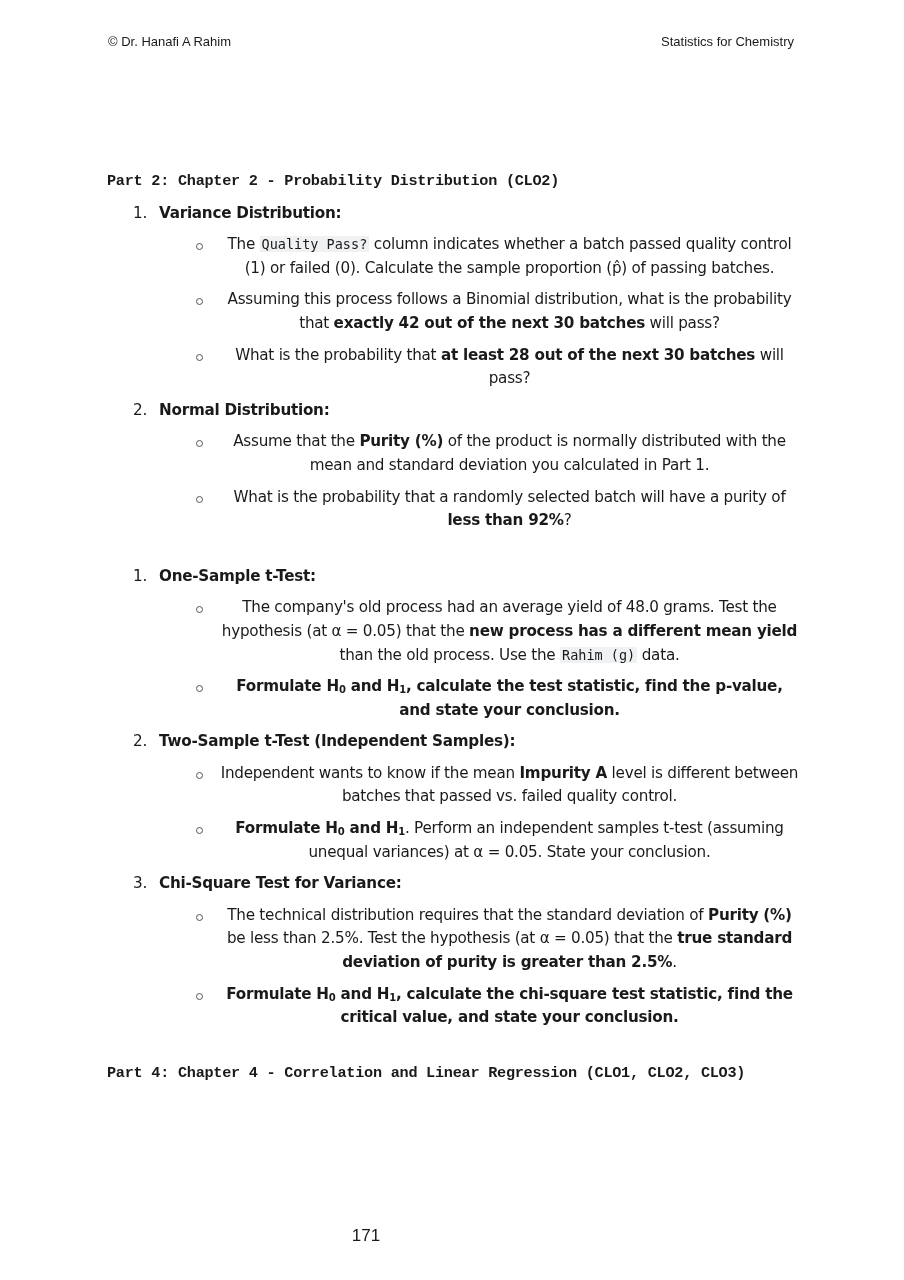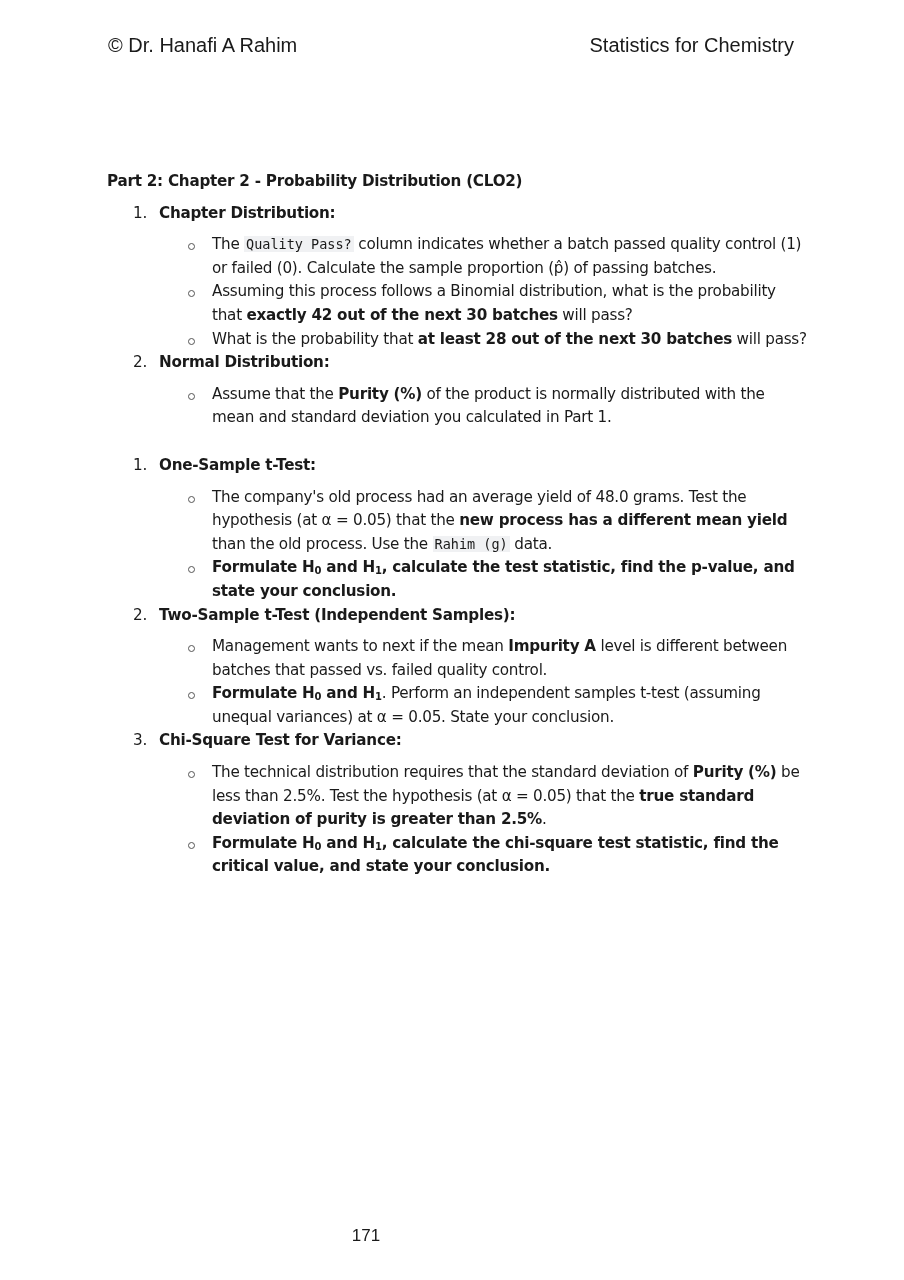--- a/index.html
+++ b/index.html
@@ -1,86 +1,88 @@
 <!DOCTYPE html>
 <html><head>
 <meta charset="utf-8">
 <style>
   html, body { margin:0; padding:0; background:#ffffff; }
   body { width:904px; height:1280px; position:relative; overflow:hidden;
          font-family:"DejaVu Sans", "Liberation Sans", sans-serif; color:#1a1a1a; }
-  .hdr { position:absolute; top:34px; font-family:"Liberation Sans", sans-serif; font-size:20px; color:#1a1a1a; }
+  .hdr { position:absolute; top:34px; font-family:"Liberation Sans", sans-serif; font-size:13px; color:#1a1a1a; }
   .hdr.left { left:108px; }
   .hdr.right { right:110px; }
   .content { position:absolute; left:107px; top:170px; width:700px; font-size:15.2px; line-height:23.6px; letter-spacing:-0.25px; }
-  .part { font-weight:bold; margin:0 0 8px 0; }
+  .part { font-weight:bold; margin:0 0 8px 0;font-family:Liberation Mono, monospace; }
   .sec { display:flex; font-weight:bold; margin-left:26px; }
   .sec .num { width:26px; font-weight:normal; }
   ul.bl { list-style:none; margin:8px 0 0 0; padding:0 0 0 105px; }
-  ul.bl li { position:relative; margin:0; }
+  ul.bl li { position:relative; margin:8px;text-align:center; }
   ul.bl li::before { content:""; position:absolute; left:-24px; top:10px; width:5px; height:5px; border:1px solid #555; border-radius:50%; }
   b { font-weight:bold; }
   code { font-family:"DejaVu Sans Mono", "Liberation Mono", monospace; font-size:13.5px; background:#f0f1f3; padding:0 2px; letter-spacing:0; }
   sub { font-size:10px; vertical-align:-2px; line-height:0; }
   .gap { height:24px; }
   .footer { position:absolute; top:1226px; left:0; width:732px; text-align:center; font-family:"Liberation Sans", sans-serif; font-size:17px; }
 </style>
 </head>
 <body>
 
 <div class="hdr left">© Dr. Hanafi A Rahim</div>
 <div class="hdr right">Statistics for Chemistry</div>
 
 <div class="content">
 
   <div class="part">Part 2: Chapter 2 - Probability Distribution (CLO2)</div>
 
   <div class="sec">
     <span class="num">1.</span>
-    <span>Chapter Distribution:</span>
+    <span>Variance Distribution:</span>
   </div>
   <ul class="bl">
     <li><span>The </span><code>Quality Pass?</code><span> column indicates whether a batch passed quality control (1) or failed (0). Calculate the sample proportion (p̂) of passing batches.</span></li>
     <li><span>Assuming this process follows a Binomial distribution, what is the probability that </span><b>exactly 42 out of the next 30 batches</b><span> will pass?</span></li>
     <li><span>What is the probability that </span><b>at least 28 out of the next 30 batches</b><span> will pass?</span></li>
   </ul>
 
   <div class="sec" style="margin-top:0">
     <span class="num">2.</span>
     <span>Normal Distribution:</span>
   </div>
   <ul class="bl">
     <li><span>Assume that the </span><b>Purity (%)</b><span> of the product is normally distributed with the mean and standard deviation you calculated in Part 1.</span></li>
+    <li><span>What is the probability that a randomly selected batch will have a purity of </span><b>less than 92%</b><span>?</span></li>
   </ul>
 
   <div class="gap"></div>
 
   <div class="sec">
     <span class="num">1.</span>
     <span>One-Sample t-Test:</span>
   </div>
   <ul class="bl">
     <li><span>The company's old process had an average yield of 48.0 grams. Test the hypothesis (at α = 0.05) that the </span><b>new process has a different mean yield</b><span> than the old process. Use the </span><code>Rahim (g)</code><span> data.</span></li>
     <li><b><span>Formulate H</span><sub>0</sub><span> and H</span><sub>1</sub><span>, calculate the test statistic, find the p-value, and state your conclusion.</span></b></li>
   </ul>
 
   <div class="sec">
     <span class="num">2.</span>
     <span>Two-Sample t-Test (Independent Samples):</span>
   </div>
   <ul class="bl">
-    <li><span>Management wants to next if the mean </span><b>Impurity A</b><span> level is different between batches that passed vs. failed quality control.</span></li>
+    <li><span>Independent wants to know if the mean </span><b>Impurity A</b><span> level is different between batches that passed vs. failed quality control.</span></li>
     <li><b><span>Formulate H</span><sub>0</sub><span> and H</span><sub>1</sub></b><span>. Perform an independent samples t-test (assuming unequal variances) at α = 0.05. State your conclusion.</span></li>
   </ul>
 
   <div class="sec">
     <span class="num">3.</span>
     <span>Chi-Square Test for Variance:</span>
   </div>
   <ul class="bl">
     <li><span>The technical distribution requires that the standard deviation of </span><b>Purity (%)</b><span> be less than 2.5%. Test the hypothesis (at α = 0.05) that the </span><b>true standard deviation of purity is greater than 2.5%</b><span>.</span></li>
     <li><b><span>Formulate H</span><sub>0</sub><span> and H</span><sub>1</sub><span>, calculate the chi-square test statistic, find the critical value, and state your conclusion.</span></b></li>
   </ul>
 
   <div class="gap"></div>
+  <div class="part">Part 4: Chapter 4 - Correlation and Linear Regression (CLO1, CLO2, CLO3)</div>
 </div>
 
 <div class="footer">171</div>
 
 </body></html>

